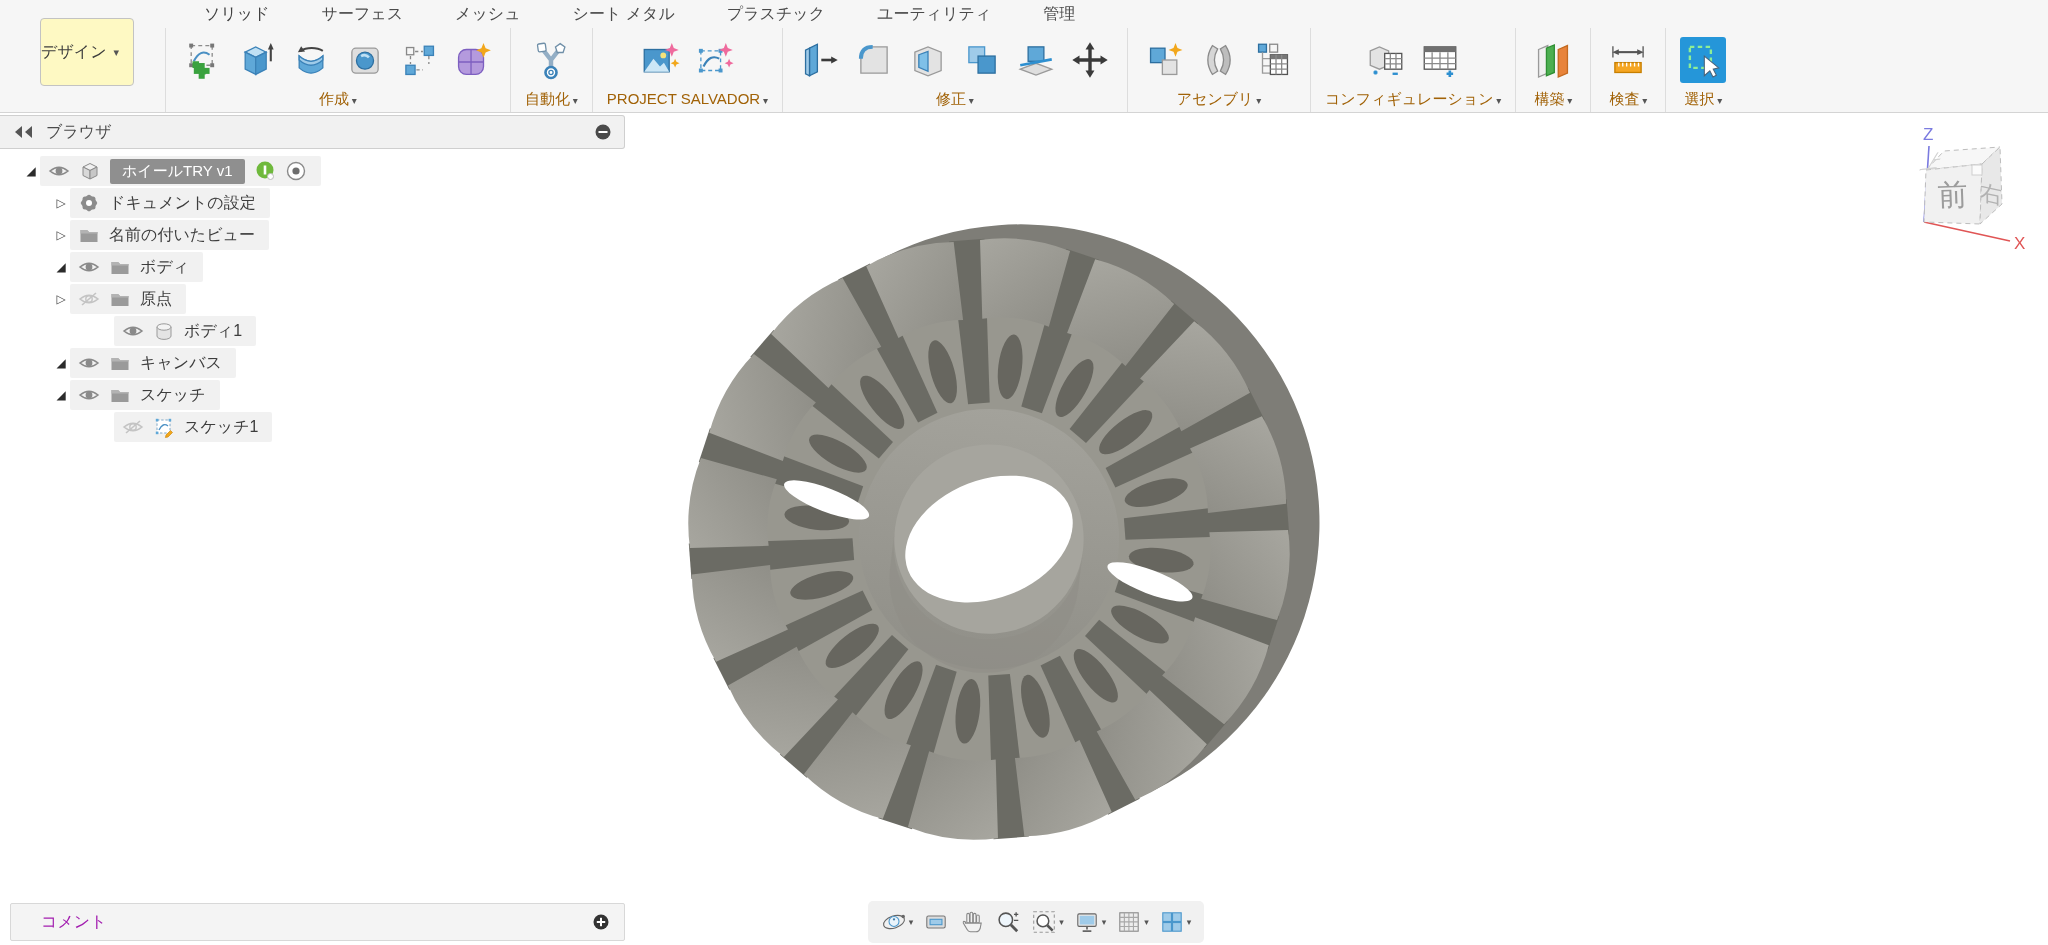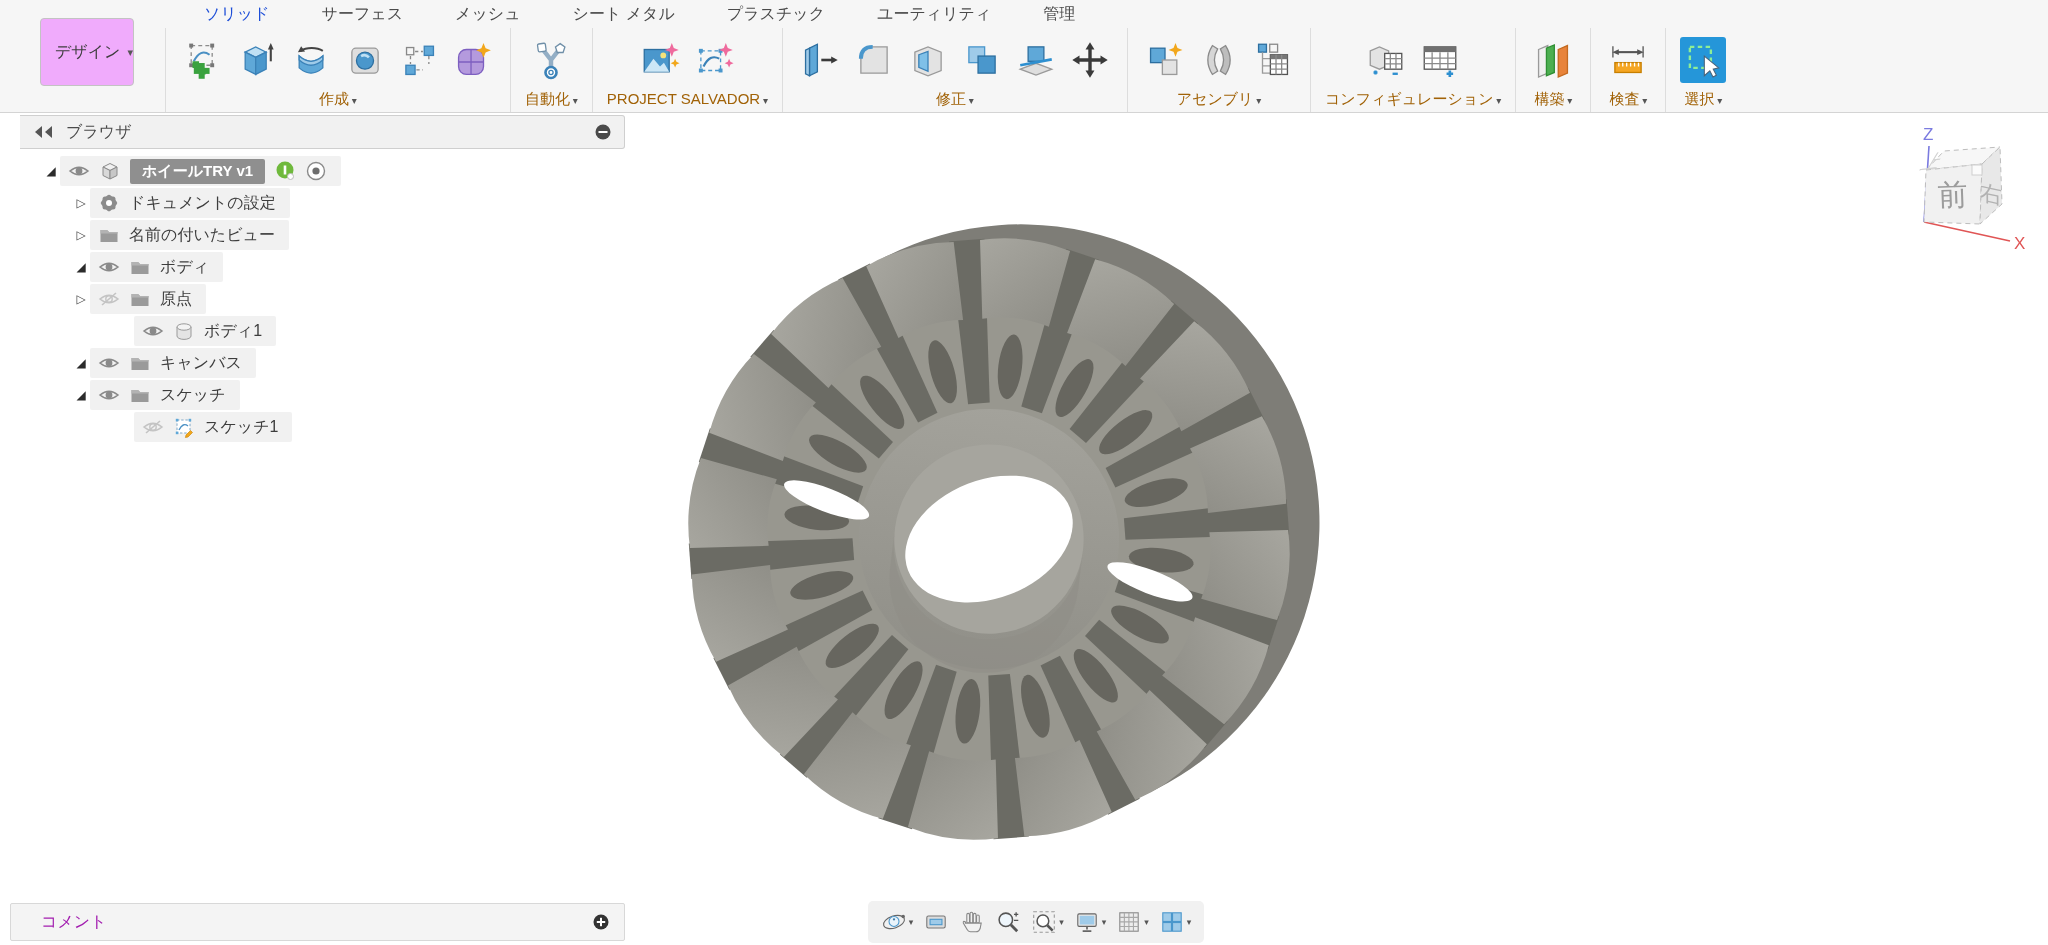--- a/index.html
+++ b/index.html
@@ -4,58 +4,58 @@
 <style>
   * { margin:0; padding:0; box-sizing:border-box; }
   html,body { width:2048px; height:945px; overflow:hidden; background:#ffffff;
     font-family:"Liberation Sans","DejaVu Sans",sans-serif; -webkit-font-smoothing:antialiased; }
   .stage { position:relative; width:2048px; height:945px; }
 
   
   .ribbon { position:absolute; top:0; left:0; width:2048px; height:113px;
     background:#f6f6f6; border-bottom:1px solid #d4d4d4; }
   .ws-btn { position:absolute; left:40px; top:18px; width:94px; height:68px;
-    background:#f0abfc; border:1px solid #c3c3c3; border-radius:4px;
-    display:flex; align-items:center; justify-content:flex-end; gap:7px;
+    background:#fef9c3; border:1px solid #c3c3c3; border-radius:4px;
+    display:flex; align-items:center; justify-content:flex-start; gap:7px;
     font-size:16px; color:#3c3c3c; cursor:pointer; }
   .ws-btn::after { content:"▾"; font-size:11px; color:#555; }
   .tabs { position:absolute; left:178px; top:0; display:flex; height:28px; }
   .tab { padding:4px 26px 0 26px; font-size:16px; color:#4a4a4a; cursor:pointer;
     display:flex; flex-direction:column; align-items:center; white-space:nowrap; }
   .tab .ul { height:5px; width:100%; margin-top:3px; background:transparent; border-radius:2px;}
-  .tab.active { color:#1d4ed8; }
+  .tab.active { color:#404040; }
   .tab.active .ul { background:#2a9fd8; }
 
   .groups { position:absolute; left:165px; top:28px; display:flex; height:84px; }
   .group { display:flex; flex-direction:column; align-items:center; justify-content:flex-start;
     padding:4px 14px 0 14px; border-right:1px solid #ddd; }
   .group:first-child { border-left:1px solid #ddd; }
   .group:last-child { border-right:none; }
   .gicons { display:flex; align-items:center; gap:8px; height:56px; }
   .gi { width:46px; height:46px; display:flex; align-items:center; justify-content:center;
     border-radius:3px; cursor:pointer; }
   .gi svg { width:42px; height:42px; }
   .gi.sel { background:#2596d9; }
   .glabel { font-size:15px; color:#a16207; margin-top:2px; white-space:nowrap; cursor:pointer; }
   .glabel::after { content:" ▾"; font-size:10px; color:#555; }
 
   
-  .browser { position:absolute; left:0; top:115px; width:625px;padding-left:20px; }
+  .browser { position:absolute; left:0; top:115px; width:625px; }
   .b-head { height:34px; background:#f1f1f1; border:1px solid #cfcfcf; border-left:none;
     border-radius:0 3px 3px 0; display:flex; align-items:center; padding:0 12px 0 14px; }
   .b-head .ttl { font-size:16px; color:#4a4a4a; margin-left:12px; flex:1; }
   .tree { margin-top:6px; }
   .trow { display:flex; align-items:center; height:32px; font-size:16px; color:#3d3d3d; cursor:pointer; }
   .tw { width:18px; text-align:center; font-size:12px; color:#333; flex:none; }
   .tw-open::before { content:"◢"; color:#2b2b2b; }
   .tw-closed::before { content:"▷"; color:#4a4a4a; }
   .pill { display:flex; align-items:center; gap:9px; background:#f1f1f1; padding:3px 14px 3px 8px;
     border-radius:2px; height:30px; }
   .lvl0 { padding-left:22px; } .lvl1 { padding-left:52px; } .lvl2 { padding-left:114px; }
-  .root-chip { background:#8f8f8f; color:#ffffff; font-weight:bold; padding:3px 12px; font-size:15px; border-radius:2px; }
+  .root-chip { background:#8f8f8f; color:#ffffff; font-weight:normal; padding:3px 12px; font-size:15px; border-radius:2px; }
   .ticon { width:22px; height:22px; flex:none; display:flex; align-items:center; justify-content:center; }
   .ticon svg { width:22px; height:22px; }
 
   
   .viewcube { position:absolute; left:1880px; top:118px; width:168px; height:140px; cursor:pointer; }
 
   
   .model { position:absolute; left:634px; top:192px; width:710px; height:700px; }
 
   

